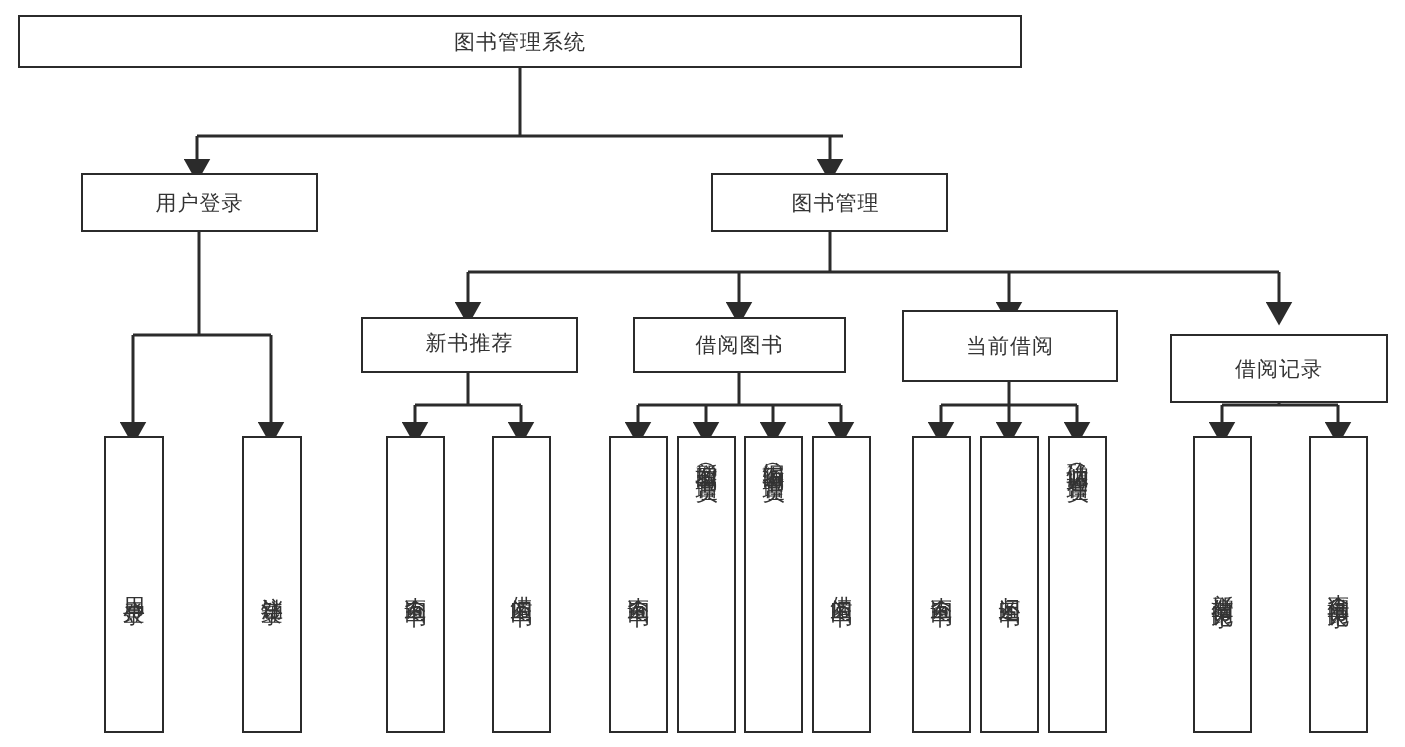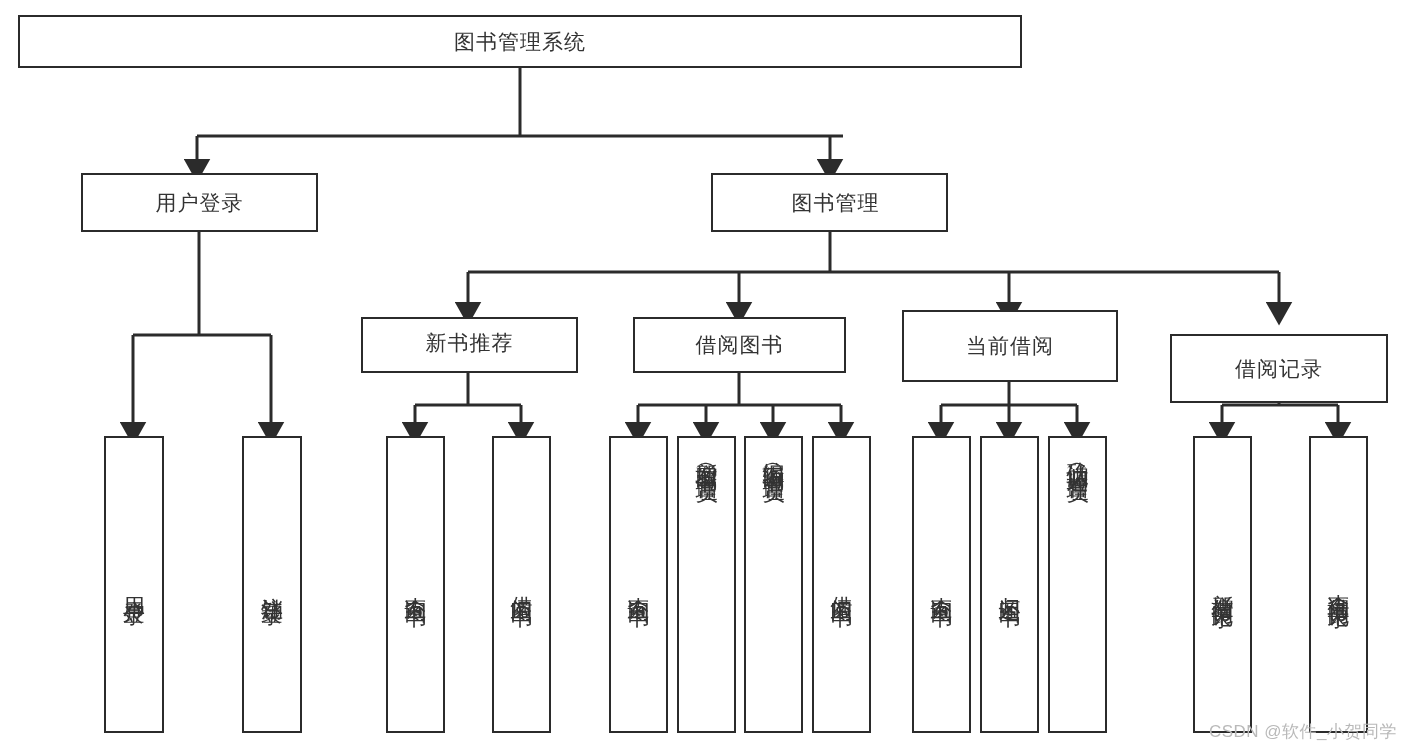--- a/index.html
+++ b/index.html
@@ -200,15 +200,14 @@
   </div>
 
   <div class="node-box vertical centered" style="left:1193px; top:436px; width:59px; height:297px;">
     <span class="node-label">新增借阅记录</span>
   </div>
 
   <div class="node-box vertical centered" style="left:1309px; top:436px; width:59px; height:297px;">
     <span class="node-label">查询借阅记录</span>
   </div>
 
-  <div class="watermark">CSDN @软件_小贺同学</div>
 
 </div>
 
 </body></html>

